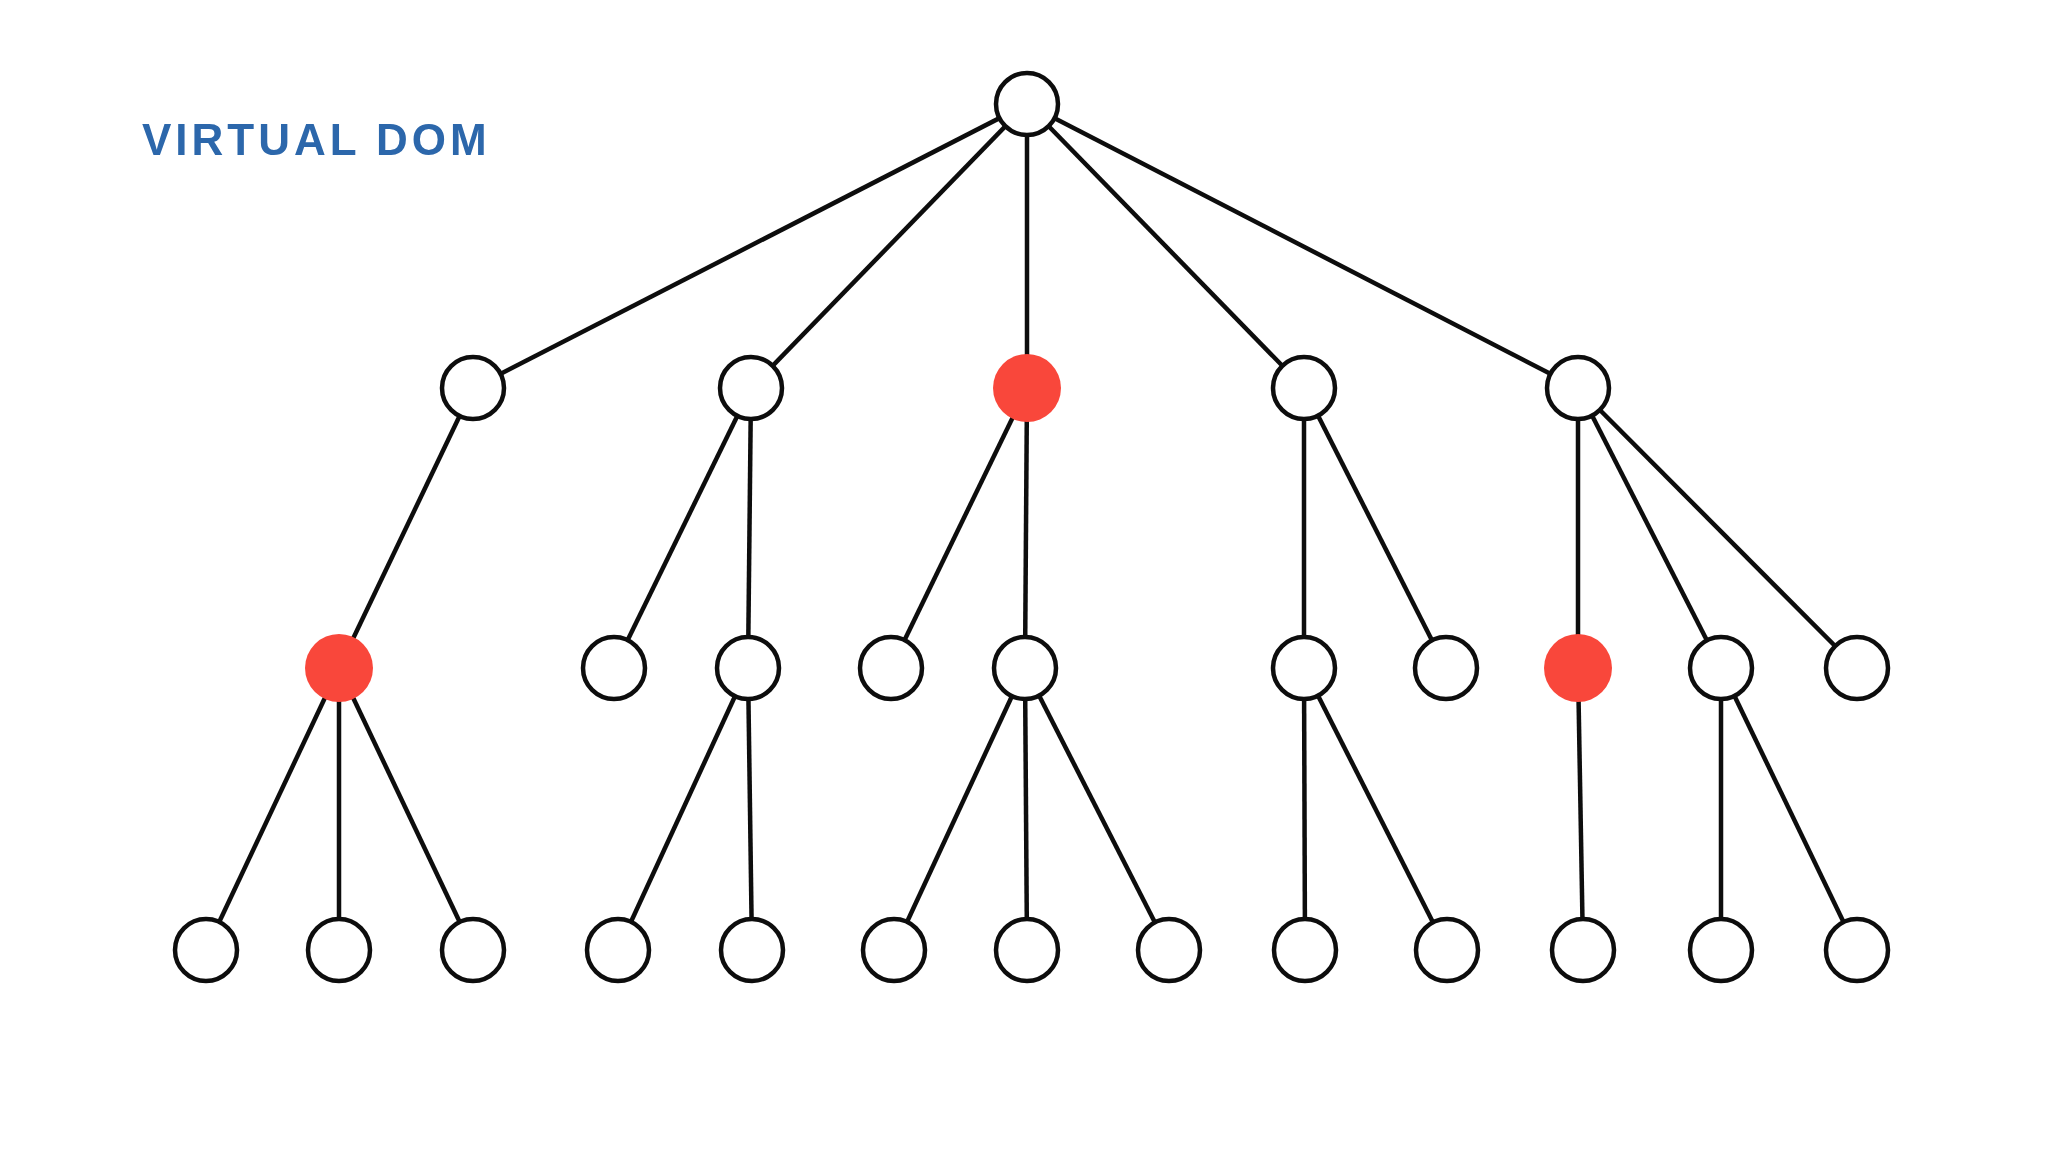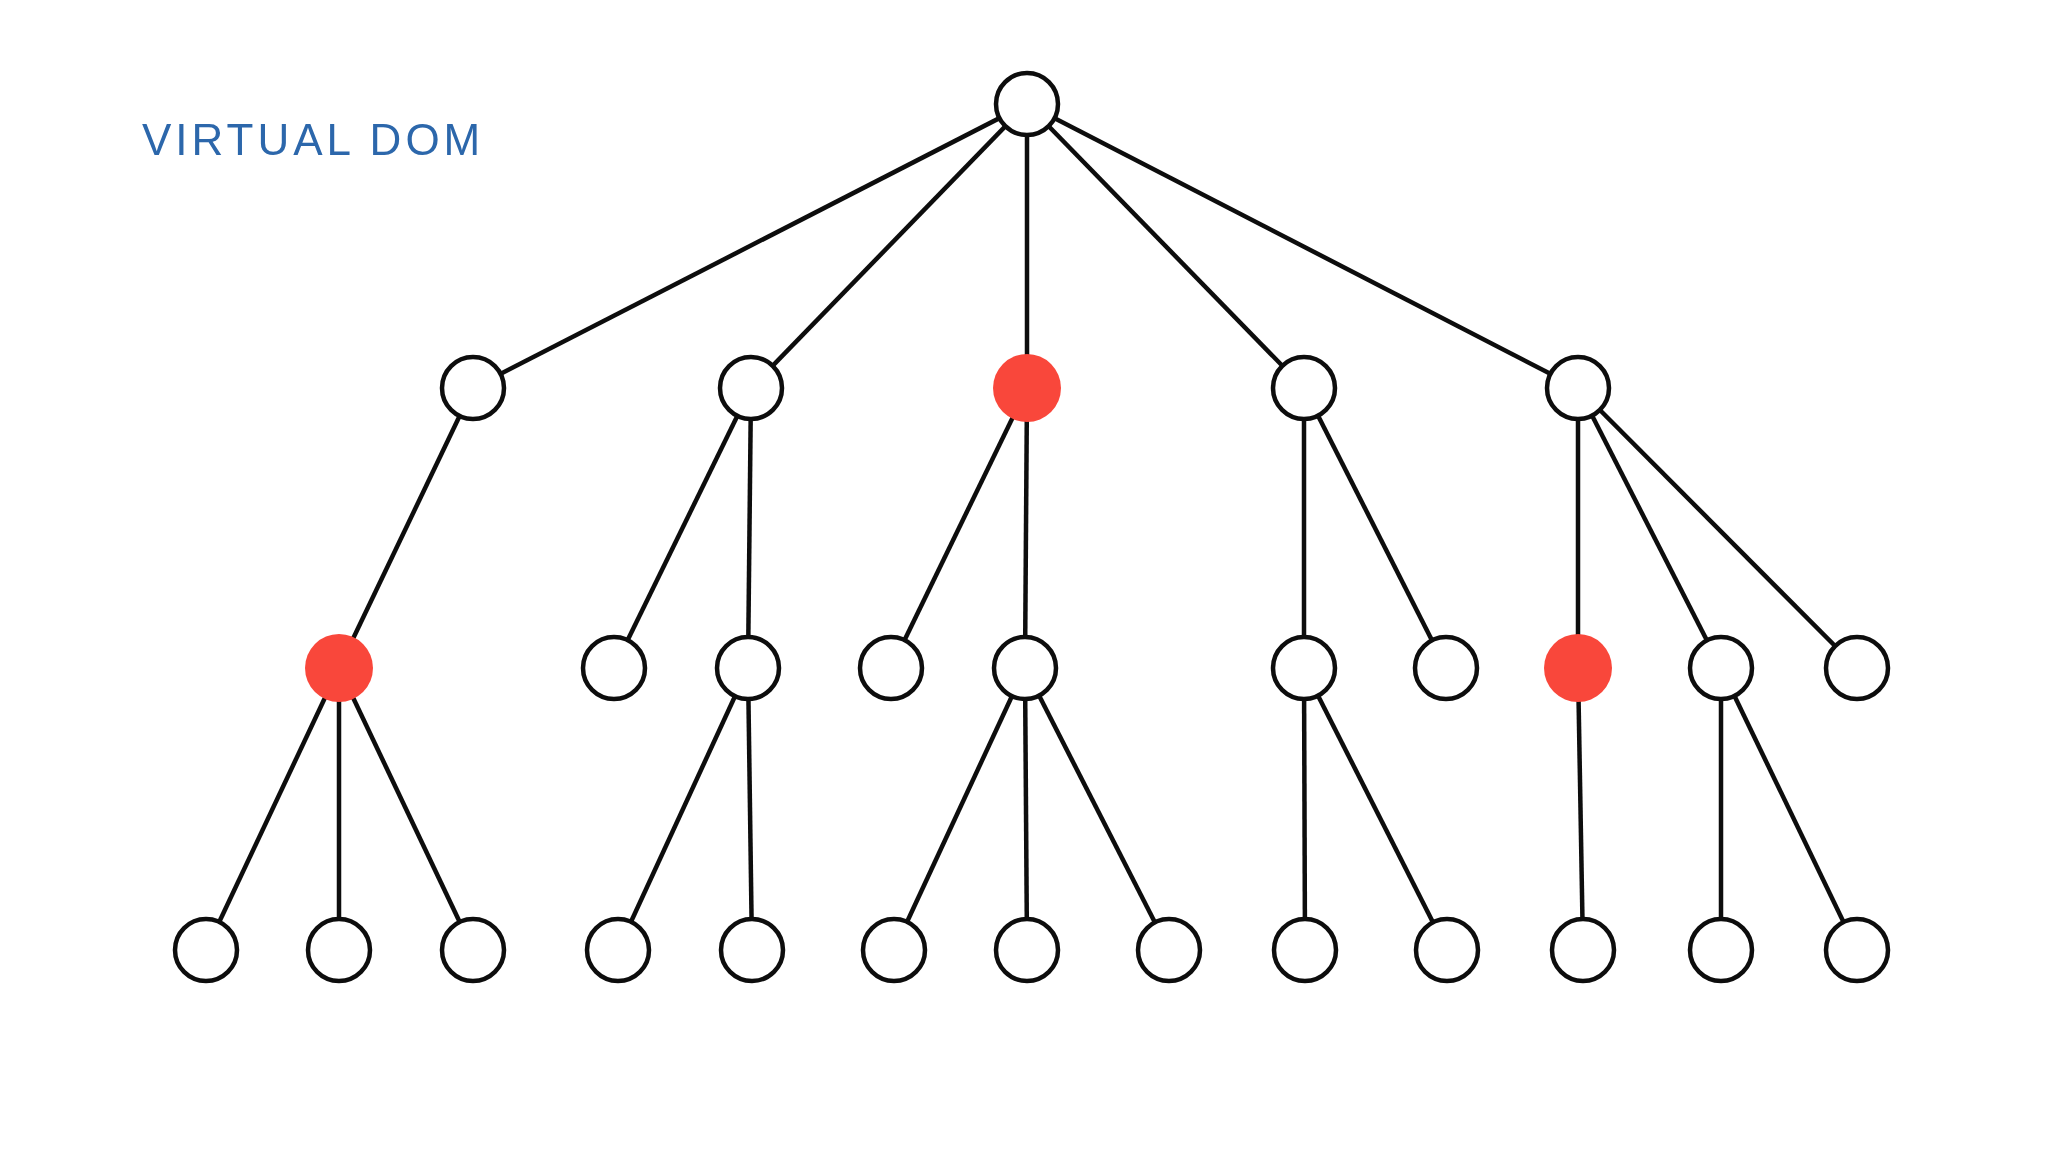--- a/index.html
+++ b/index.html
@@ -16,21 +16,21 @@
     position: relative;
     width: 2048px;
     height: 1152px;
   }
   .page-title {
     position: absolute;
     left: 142px;
     top: 118px;
     margin: 0;
     font-size: 44px;
-    font-weight: normal;
+    font-weight: bold;
     letter-spacing: 4px;
     line-height: 1;
   }
   .tree-svg {
     position: absolute;
     left: 0;
     top: 0;
     width: 2048px;
     height: 1152px;
     display: block;

